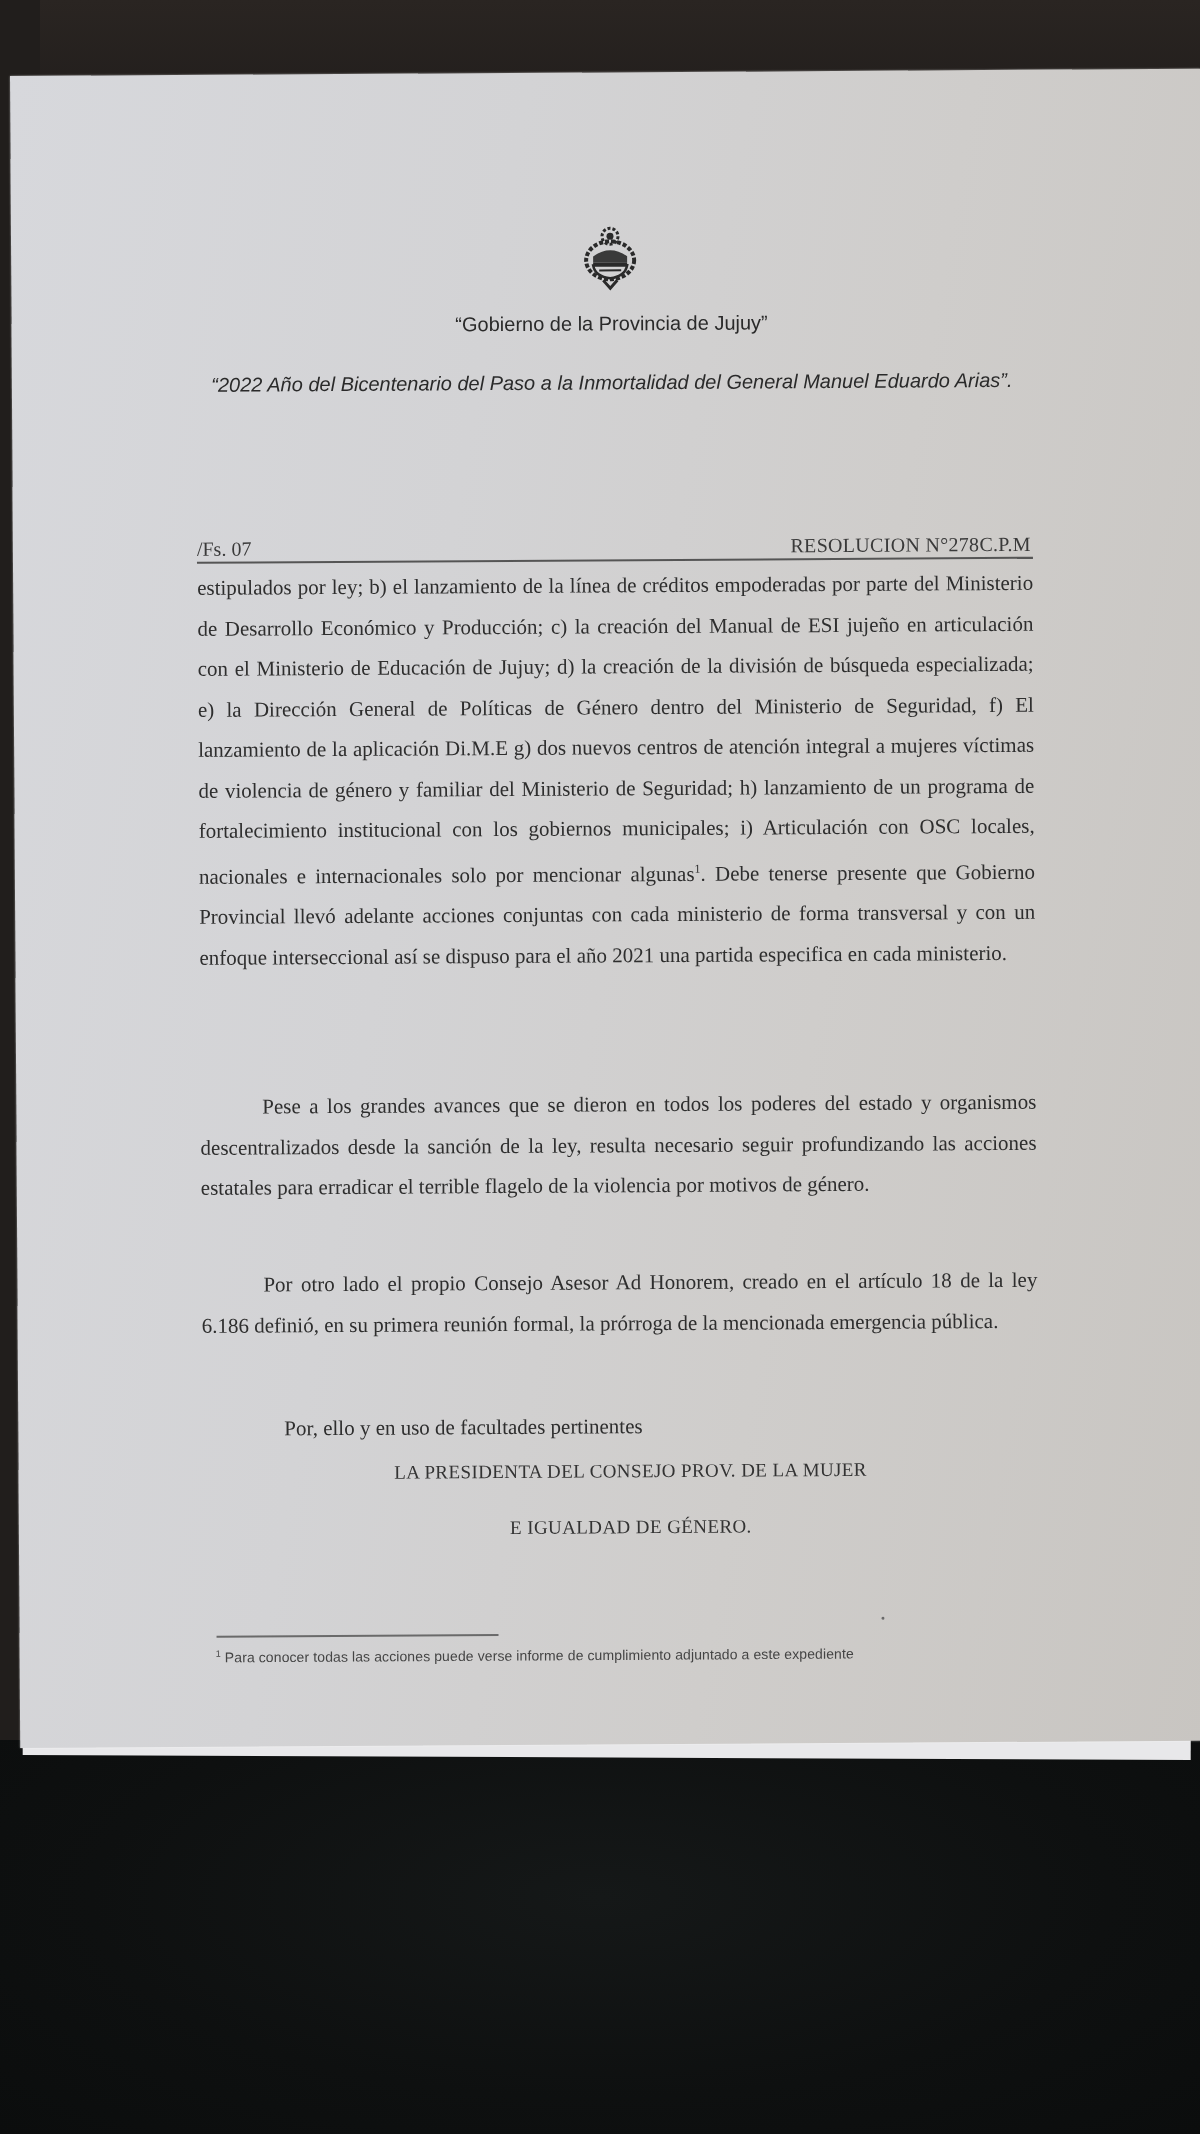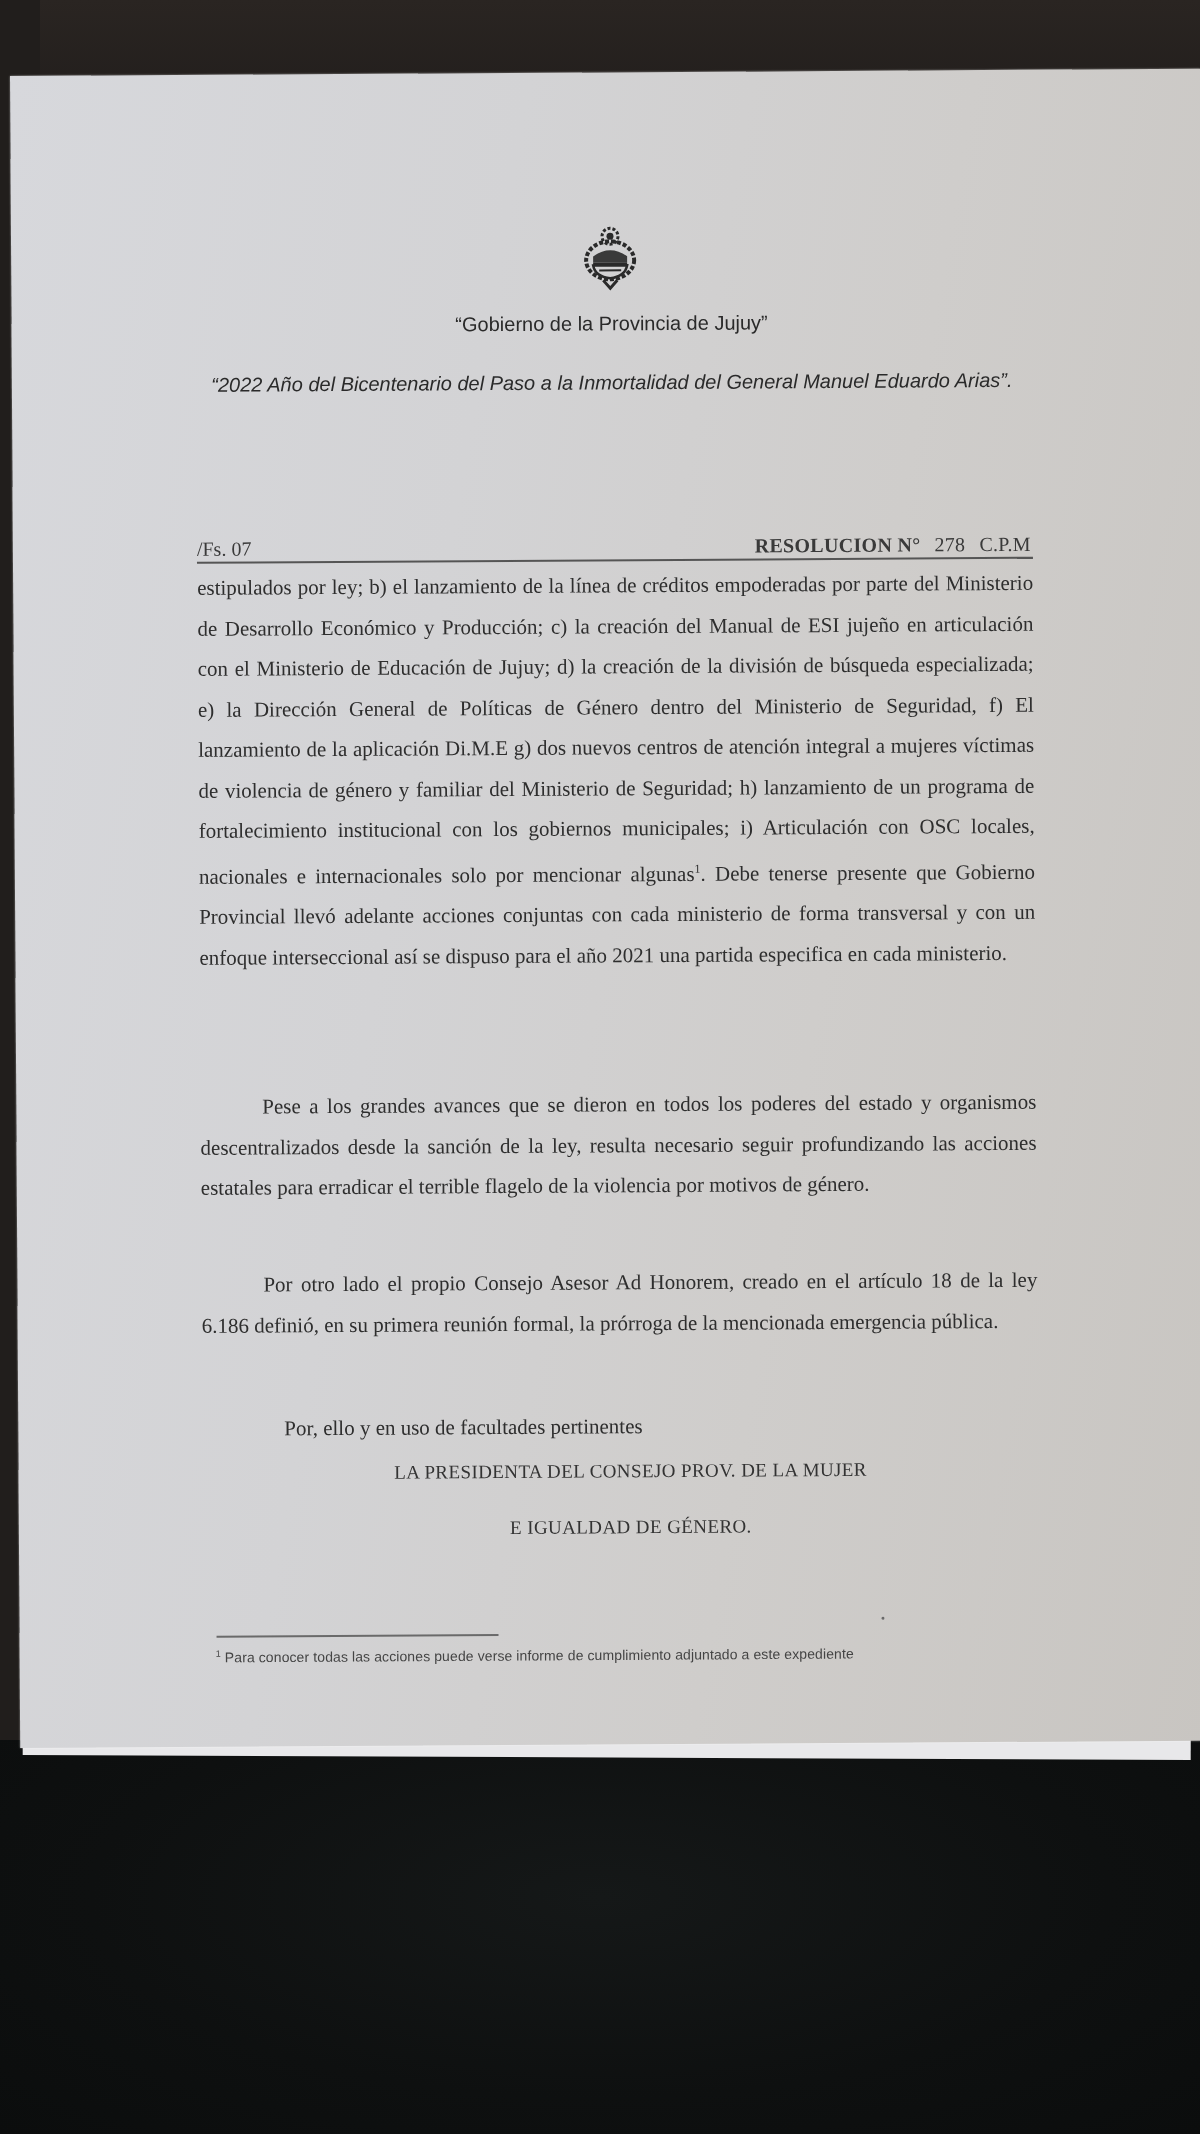--- a/index.html
+++ b/index.html
@@ -72,21 +72,21 @@
     .ref-line {
       position: absolute;
       left: 184px; width: 836px; top: 459px;
       height: 28px;
       border-bottom: 2px solid #555;
       font-size: 20px;
       color: #3a3a3a;
     }
     .ref-line .fs { position: absolute; left: 0; bottom: 1px; }
     .ref-line .res { position: absolute; right: 2px; bottom: 1px; letter-spacing: 0.3px; }
-    .ref-line .res span { margin-left: 14px; }
+    .ref-line .res span { }
     .body-text {
       position: absolute;
       left: 184px; width: 836px;
       font-size: 21px;
       line-height: 40.5px;
       color: #2e2e2e;
       text-align: justify;
     }
     .p1 { top: 493px; }
     .p2 { top: 1012px; text-indent: 62px; }
@@ -146,21 +146,21 @@
     <path d="M20 48 L42 48" stroke="#2a2a2a" stroke-width="2"></path>
     <path d="M24 58 L31 66 L38 58" fill="none" stroke="#2a2a2a" stroke-width="3"></path>
   </svg>
 
   <div class="header-gov">“Gobierno de la Provincia de  Jujuy”</div>
   <div class="header-year">“2022 Año del Bicentenario del Paso a la Inmortalidad del General Manuel Eduardo Arias”.</div>
 
   <div class="ref-line">
     <span class="fs">/Fs. 07</span>
     <span class="res">
-      <b style="font-weight:bold">RESOLUCION N°</b><span>278</span><span>C.P.M</span>
+      <b style="font-weight:normal">RESOLUCION N°</b><span>278</span><span>C.P.M</span>
     </span>
   </div>
 
   <div class="body-text p1"><span>estipulados por ley; b) el lanzamiento de la línea de créditos empoderadas por parte del Ministerio de Desarrollo Económico y Producción; c) la creación del Manual de ESI jujeño en articulación con el Ministerio de Educación de Jujuy; d) la creación de la división de búsqueda especializada; e) la Dirección General de Políticas de Género dentro del Ministerio de Seguridad, f) El lanzamiento de la aplicación Di.M.E g) dos nuevos centros de atención integral a mujeres víctimas de violencia de género y familiar del Ministerio de Seguridad; h) lanzamiento de un programa de fortalecimiento institucional con los gobiernos municipales; i) Articulación con OSC locales, nacionales e internacionales solo por mencionar algunas</span><sup class="fnref">1</sup><span>. Debe tenerse presente que Gobierno Provincial llevó adelante acciones conjuntas con cada ministerio de forma transversal y con un enfoque interseccional así se dispuso para el año 2021 una partida especifica en cada ministerio.</span></div>
 
   <div class="body-text p2">Pese a los grandes avances que se dieron en todos los poderes del estado y organismos descentralizados desde la sanción de la ley, resulta necesario seguir profundizando las acciones estatales para erradicar el terrible flagelo de la violencia por motivos de género.</div>
 
   <div class="body-text p3">Por otro lado el propio Consejo Asesor Ad Honorem, creado en el artículo 18 de la ley 6.186 definió, en su primera reunión formal, la prórroga de la mencionada emergencia pública.</div>
 
   <div class="body-text p4">Por, ello y en uso de facultades pertinentes</div>

